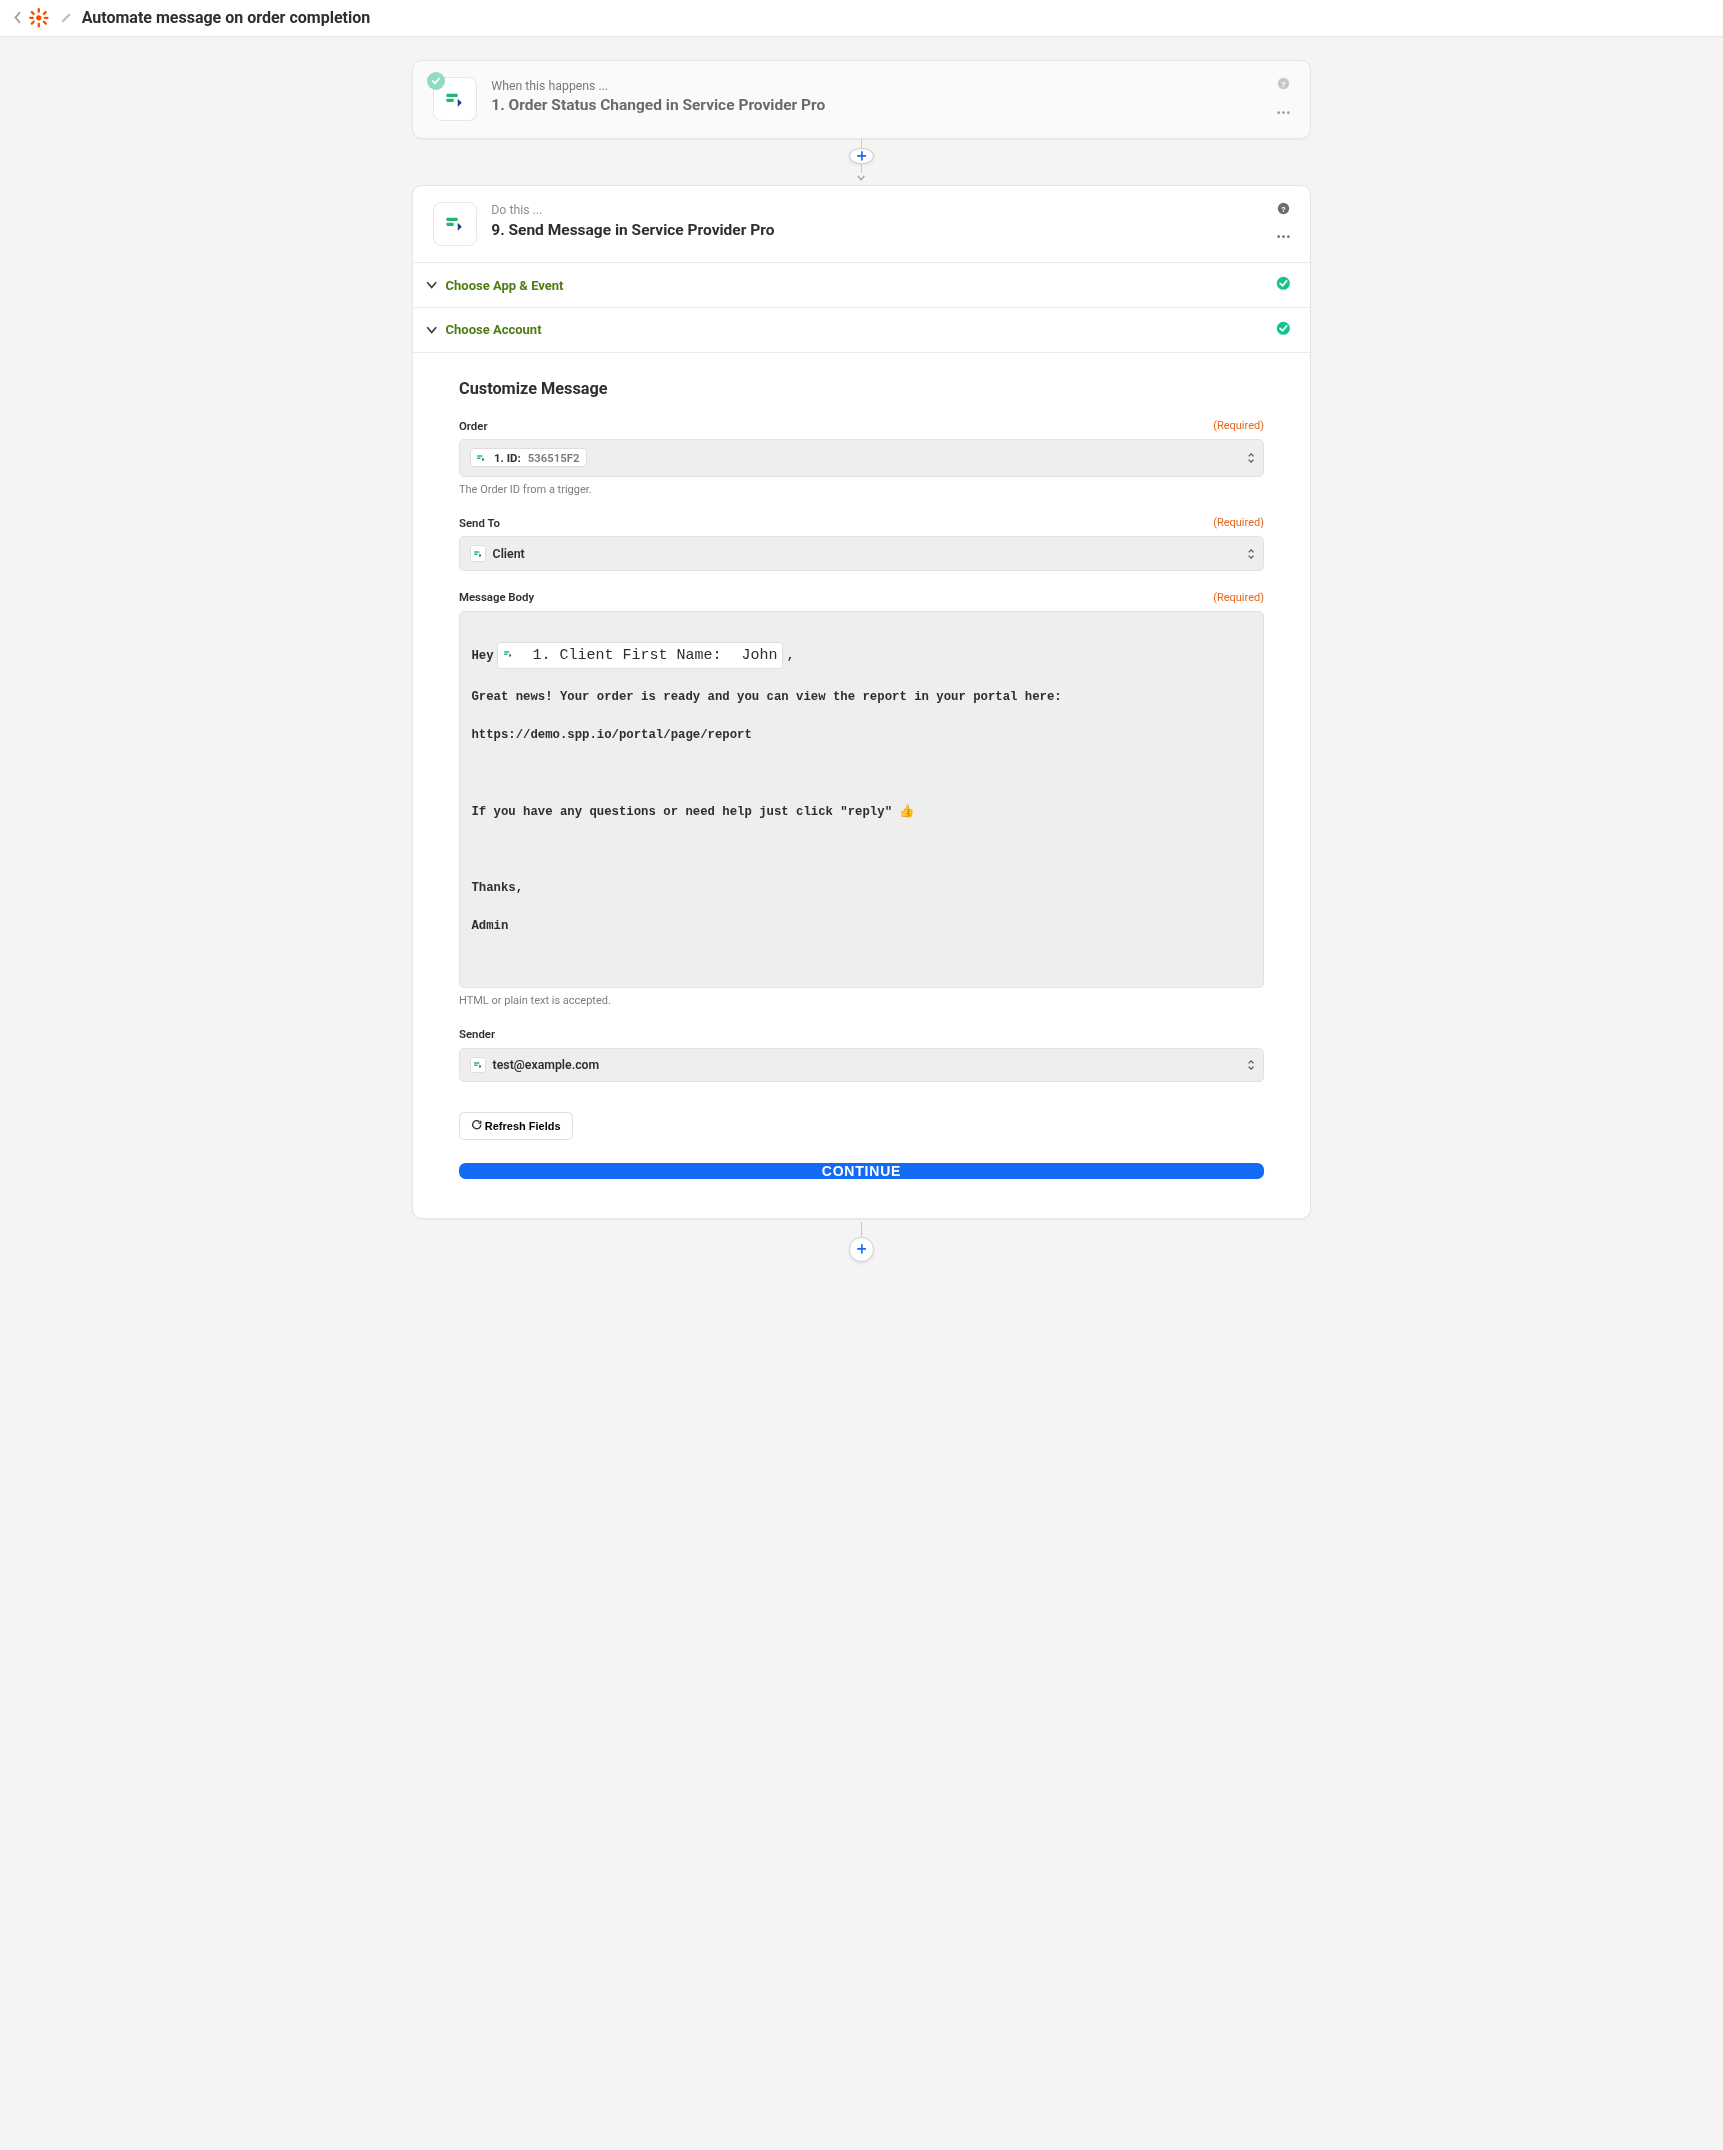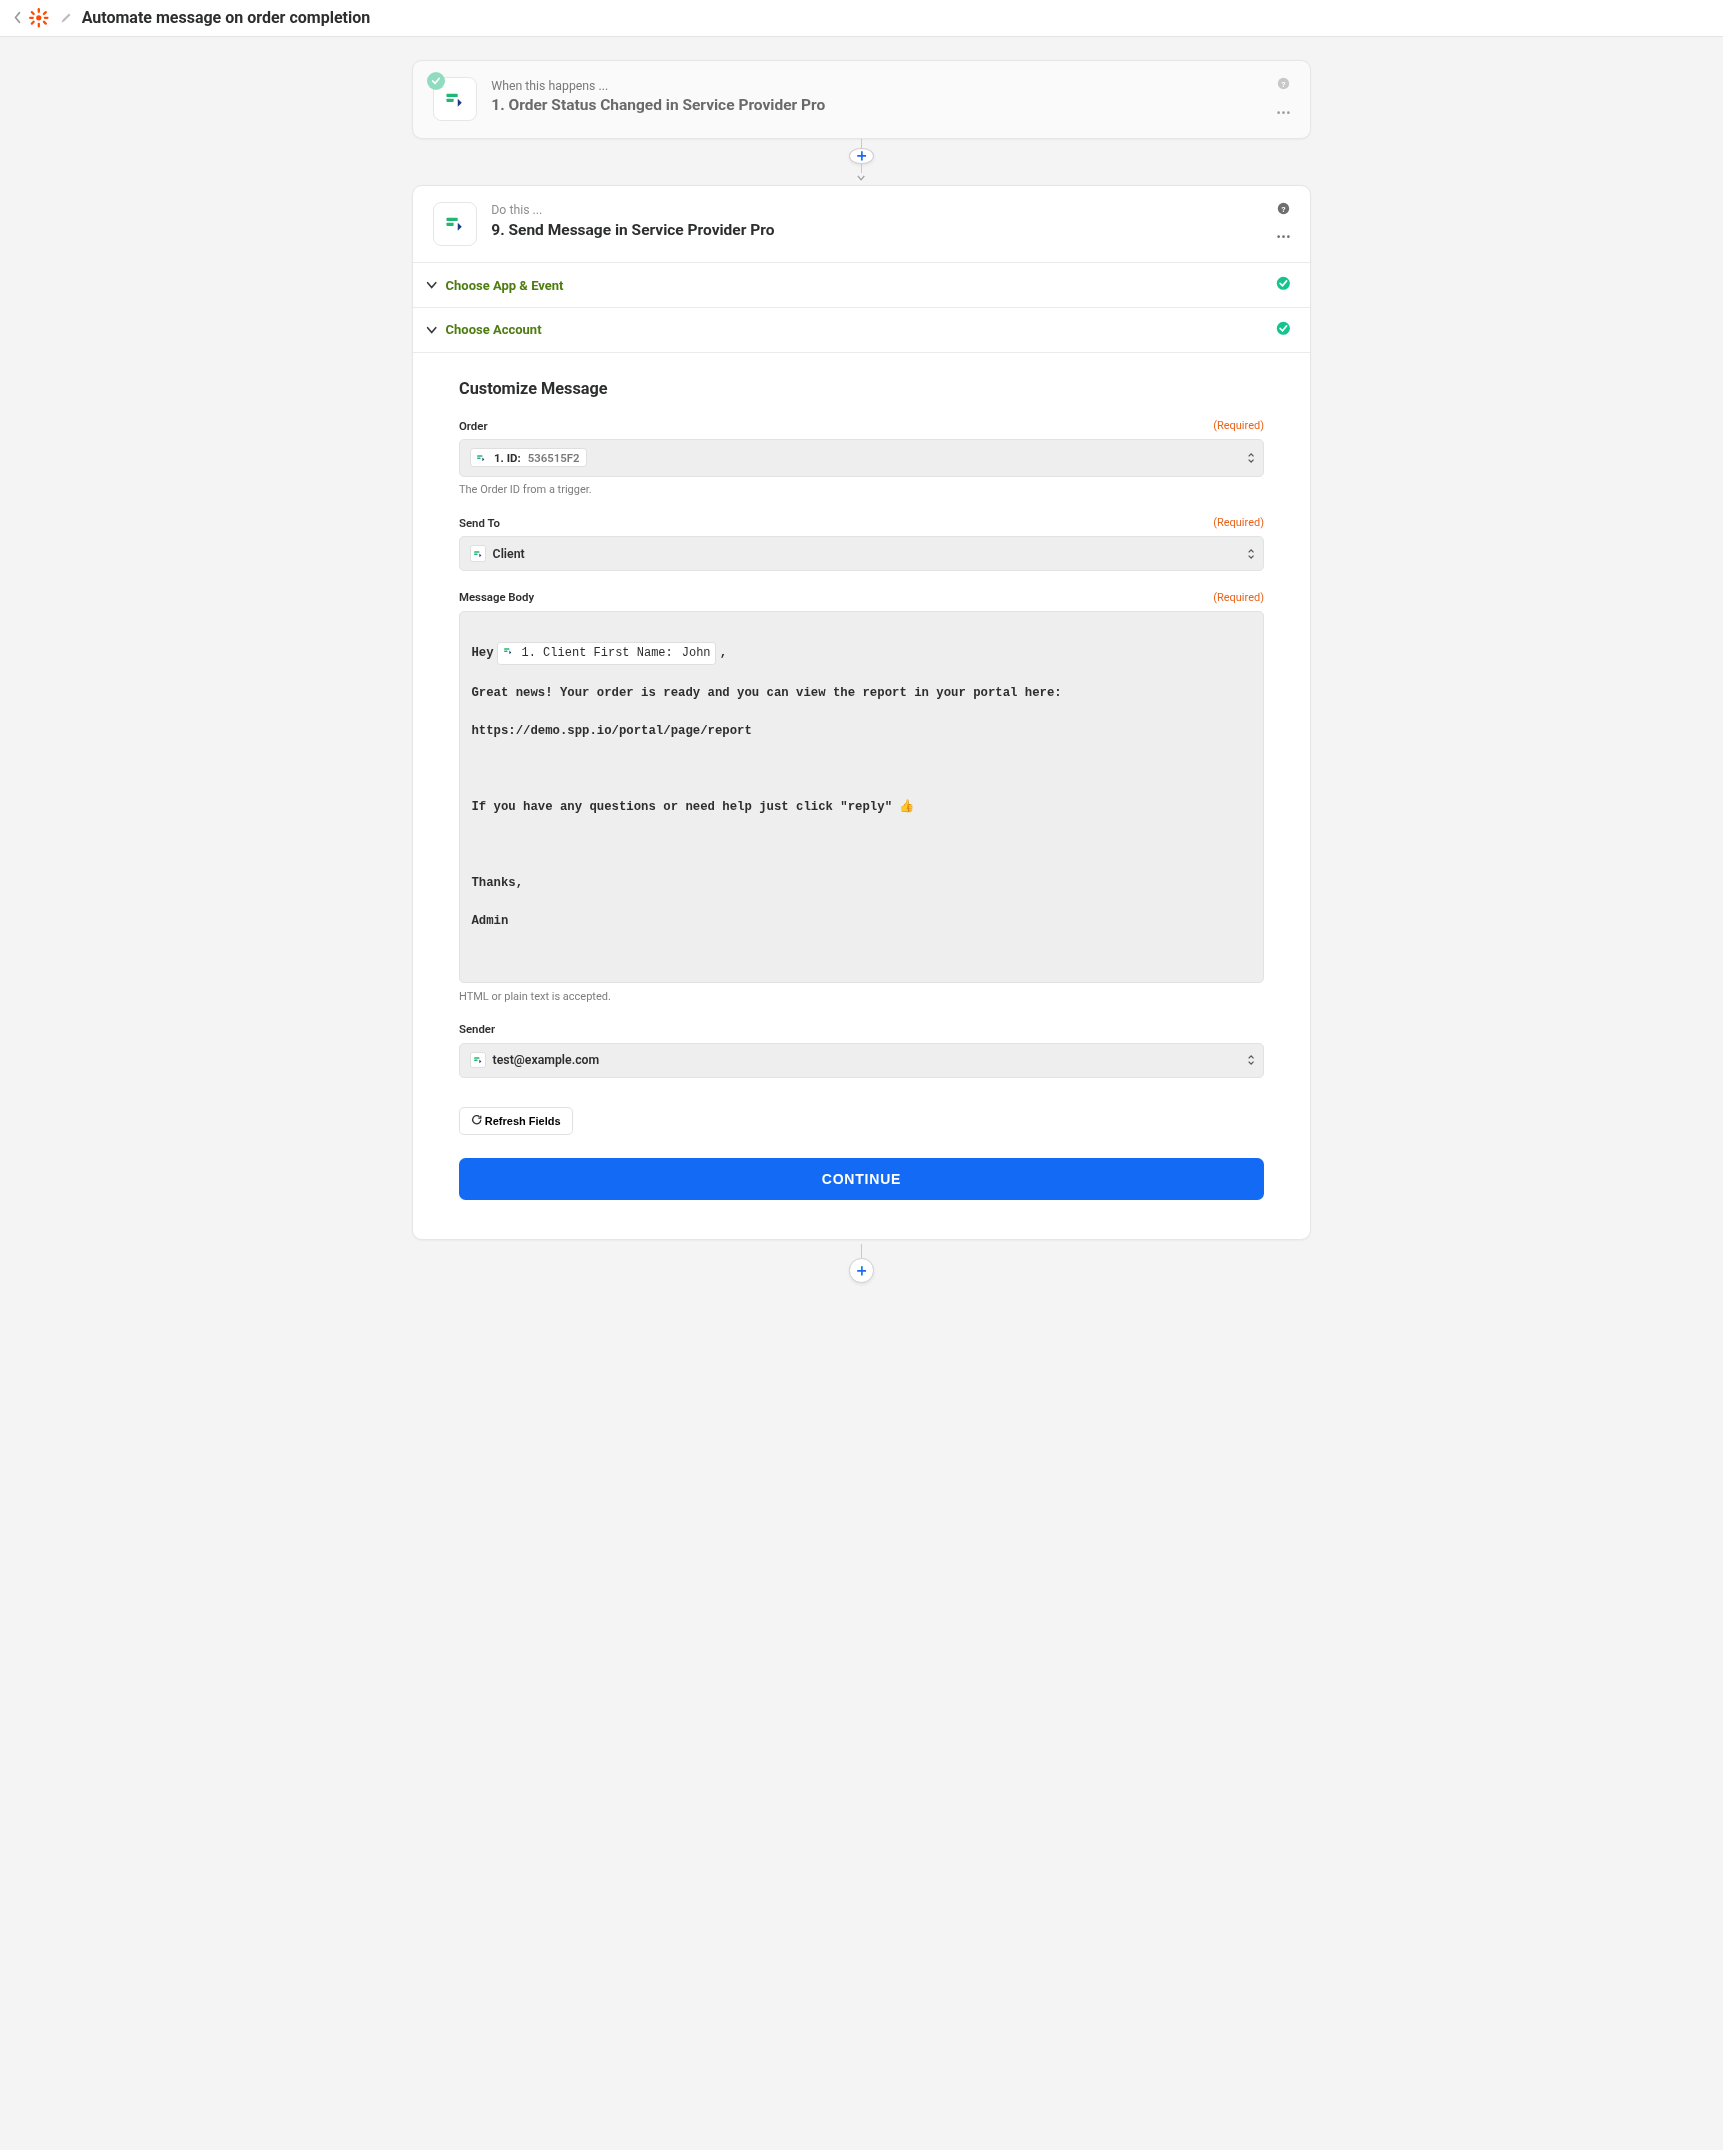--- a/index.html
+++ b/index.html
@@ -233,27 +233,27 @@
     border-radius: 4.9px;
     padding: 11.4px 11.4px 13px;
     font-size: 12.3px;
     line-height: 1.55;
     white-space: pre-wrap;
   }
   .msg-body .line { margin: 0; font-family: Liberation Mono, monospace; }
   .msg-body .inline-pill {
     display: inline-flex;
     align-items: center;
-    gap: 9px;
+    gap: 20px;
     background: #fff;
     border: 0.8px solid #dedede;
     border-radius: 3.3px;
     padding: 0.8px 4.9px;
     margin: 0 3.3px;
-    font-size: 12px;
+    font-size: 15px;
     vertical-align: middle;
   }
   .msg-body strong { font-weight: 700; }
 
   .refresh-btn {
     display: inline-flex;
     align-items: center;
     gap: 2px;
     background: #fff;
     border: 0.8px solid #e0e0e0;
@@ -265,21 +265,20 @@
     margin-top: 9.8px;
   }
 
   .continue-btn {
     width: 100%;
     margin-top: 23px;
     background: #136bf5;
     color: #fff;
     border: none;
     border-radius: 6.5px;
-    padding: 13px;
     font-weight: 700;
     font-size: 14px;
     letter-spacing: 0.8px;
     cursor: pointer;
   }
 
   
   .spp-logo { display:inline-block; }
 </style>
 </head>

